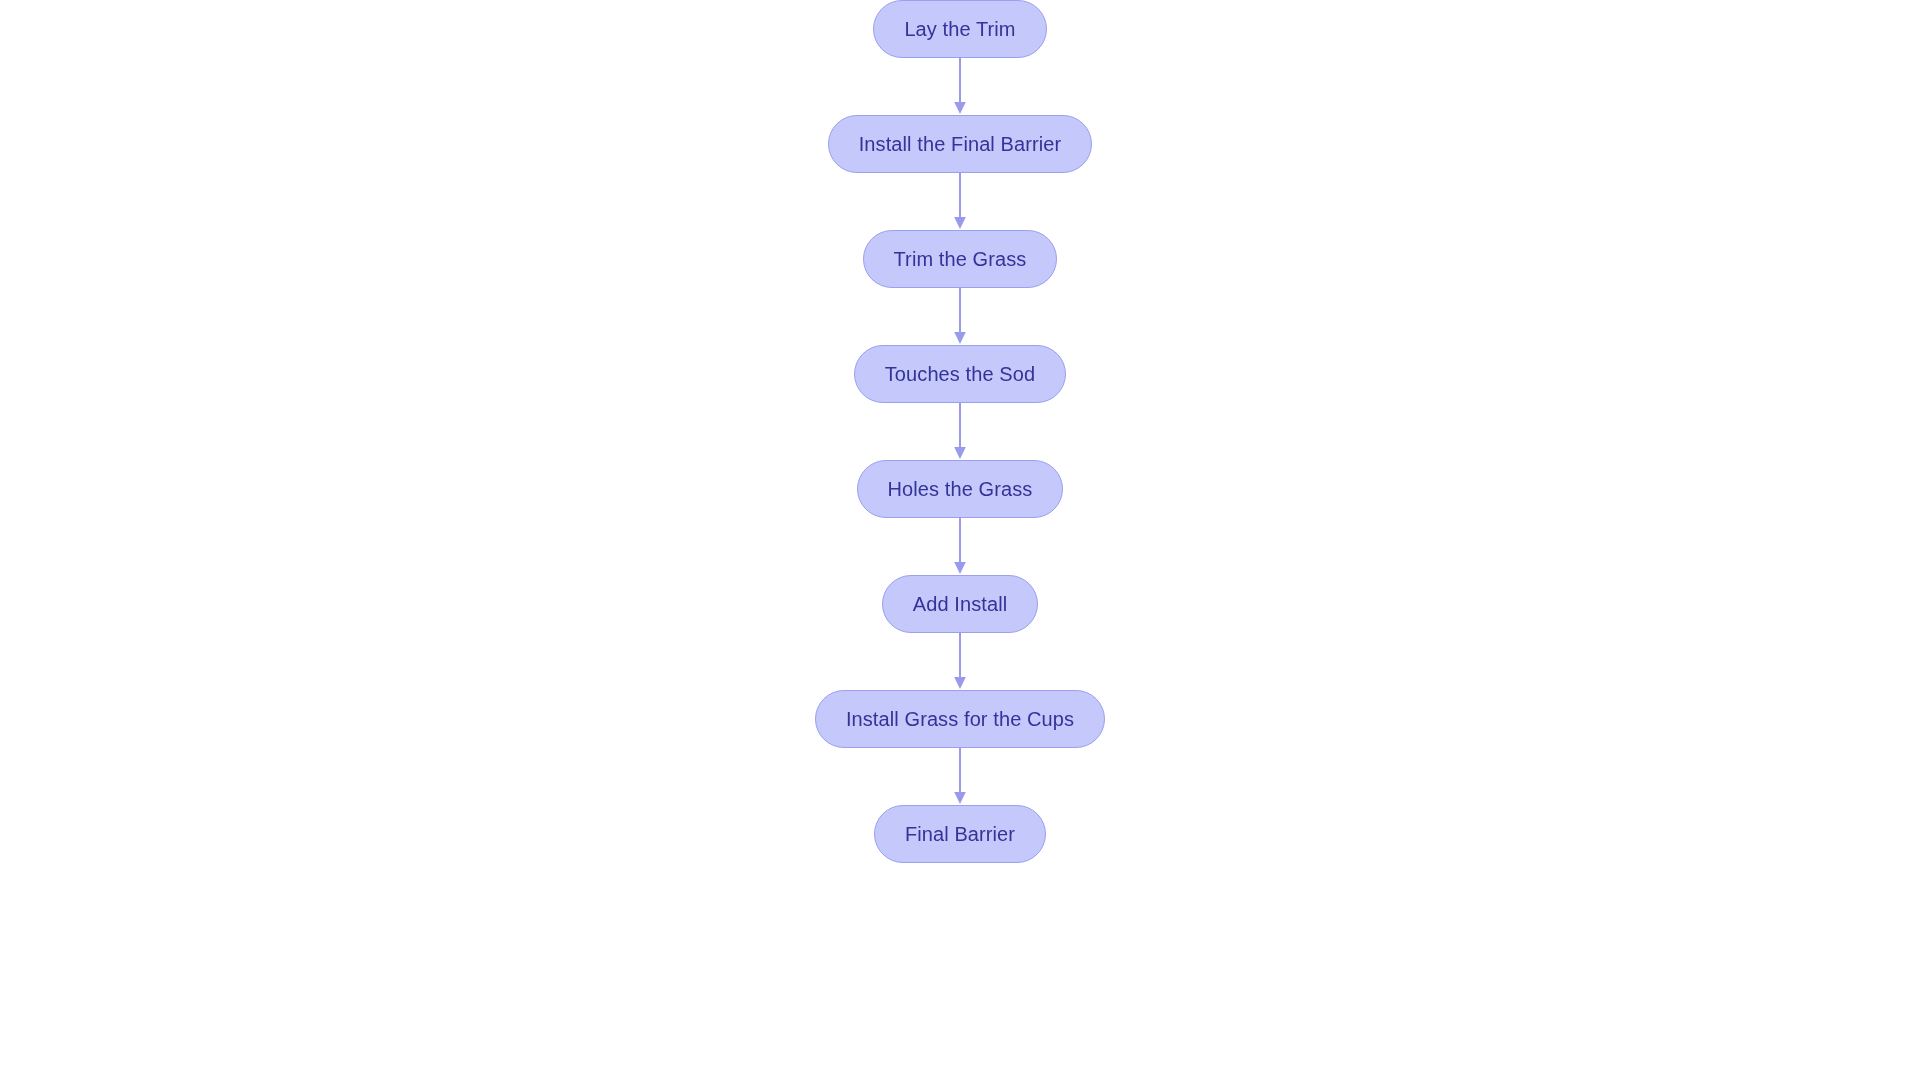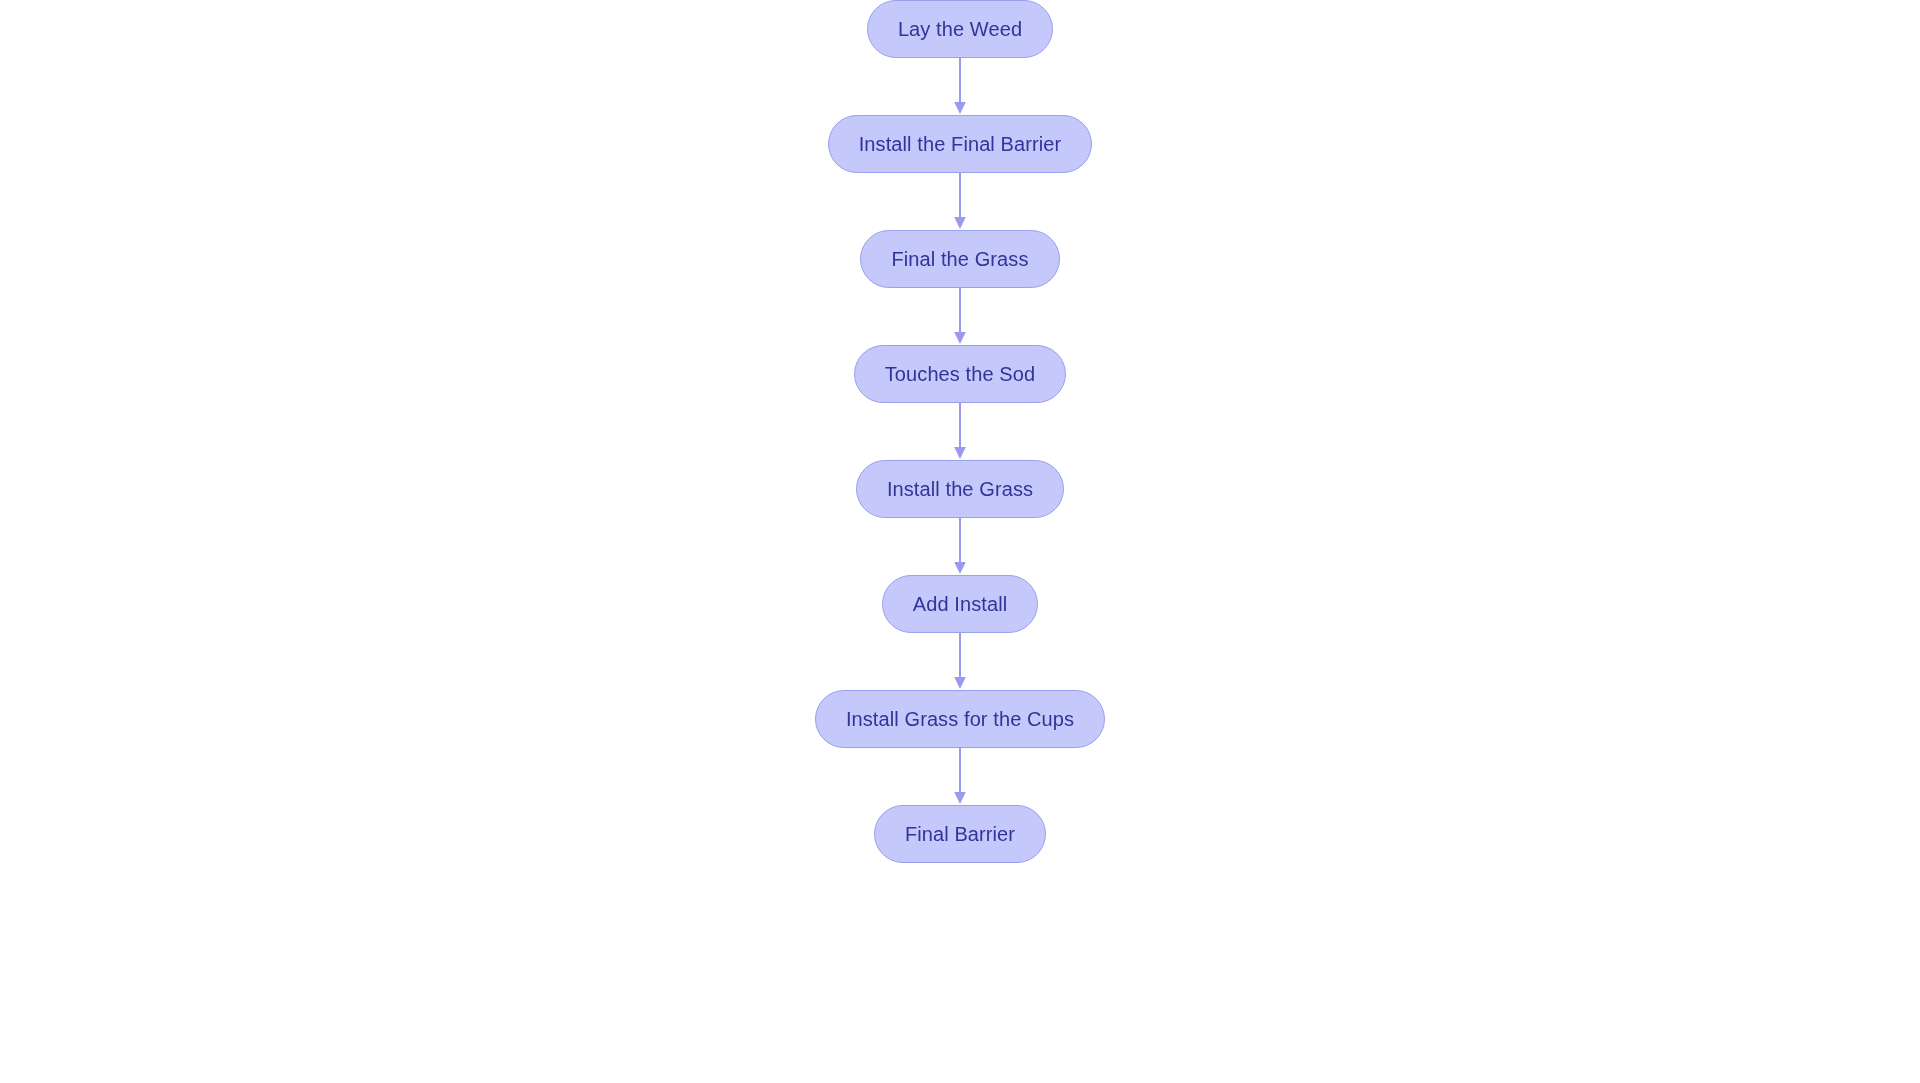--- a/index.html
+++ b/index.html
@@ -76,49 +76,49 @@
   .flow-connector .conn-head {
     fill: #9999ee;
   }
 </style>
 </head>
 <body>
 
 <div id="flowchart-canvas">
   <div class="flow-column" style="padding-top: 0px;">
       <div class="flow-node">
-        <span class="flow-node-label">Lay the Weed</span>
+        <span class="flow-node-label">Lay the Trim</span>
       </div>
       <svg class="flow-connector" viewBox="0 0 24 57" width="24" height="57">
         <path class="conn-line" d="M12 0 L12 45"></path>
         <path class="conn-head" d="M12 56 L6.2 44 L17.8 44 Z"></path>
       </svg>
       <div class="flow-node">
         <span class="flow-node-label">Install the Final Barrier</span>
       </div>
       <svg class="flow-connector" viewBox="0 0 24 57" width="24" height="57">
         <path class="conn-line" d="M12 0 L12 45"></path>
         <path class="conn-head" d="M12 56 L6.2 44 L17.8 44 Z"></path>
       </svg>
       <div class="flow-node">
-        <span class="flow-node-label">Final the Grass</span>
+        <span class="flow-node-label">Trim the Grass</span>
       </div>
       <svg class="flow-connector" viewBox="0 0 24 57" width="24" height="57">
         <path class="conn-line" d="M12 0 L12 45"></path>
         <path class="conn-head" d="M12 56 L6.2 44 L17.8 44 Z"></path>
       </svg>
       <div class="flow-node">
         <span class="flow-node-label">Touches the Sod</span>
       </div>
       <svg class="flow-connector" viewBox="0 0 24 57" width="24" height="57">
         <path class="conn-line" d="M12 0 L12 45"></path>
         <path class="conn-head" d="M12 56 L6.2 44 L17.8 44 Z"></path>
       </svg>
       <div class="flow-node">
-        <span class="flow-node-label">Install the Grass</span>
+        <span class="flow-node-label">Holes the Grass</span>
       </div>
       <svg class="flow-connector" viewBox="0 0 24 57" width="24" height="57">
         <path class="conn-line" d="M12 0 L12 45"></path>
         <path class="conn-head" d="M12 56 L6.2 44 L17.8 44 Z"></path>
       </svg>
       <div class="flow-node">
         <span class="flow-node-label">Add Install</span>
       </div>
       <svg class="flow-connector" viewBox="0 0 24 57" width="24" height="57">
         <path class="conn-line" d="M12 0 L12 45"></path>

